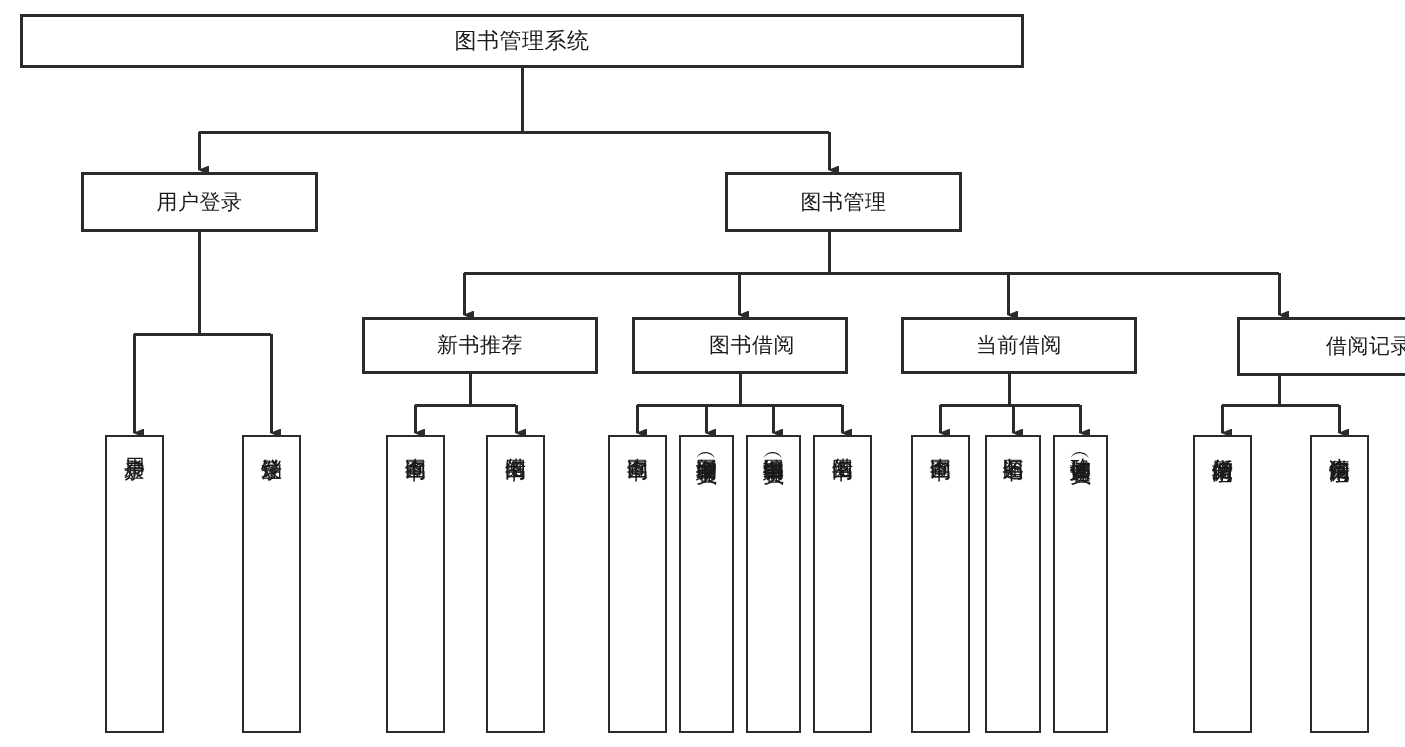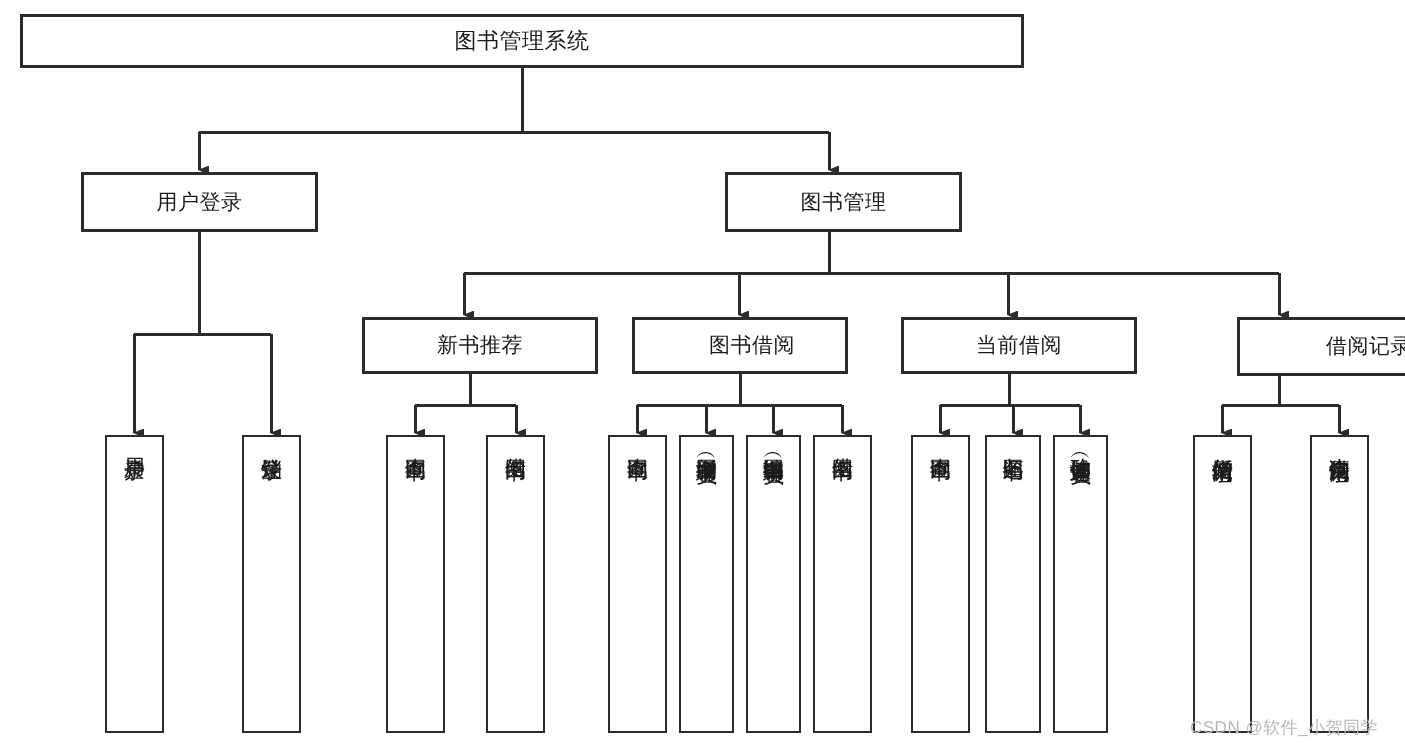--- a/index.html
+++ b/index.html
@@ -174,14 +174,13 @@
         <span class="node-label">确认归还（管理员）</span>
       </div>
       <div class="node-box level-3 leaf" style="left: 1193px; top: 435px; width: 59px; height: 298px;">
         <span class="node-label">新增借阅记录</span>
       </div>
       <div class="node-box level-3 leaf" style="left: 1310px; top: 435px; width: 59px; height: 298px;">
         <span class="node-label">查询借阅记录</span>
       </div>
     </div>
 
-  <div class="watermark" style="left: 1190px; top: 716px;">CSDN @软件_小贺同学</div>
 </div>
 
 </body></html>

